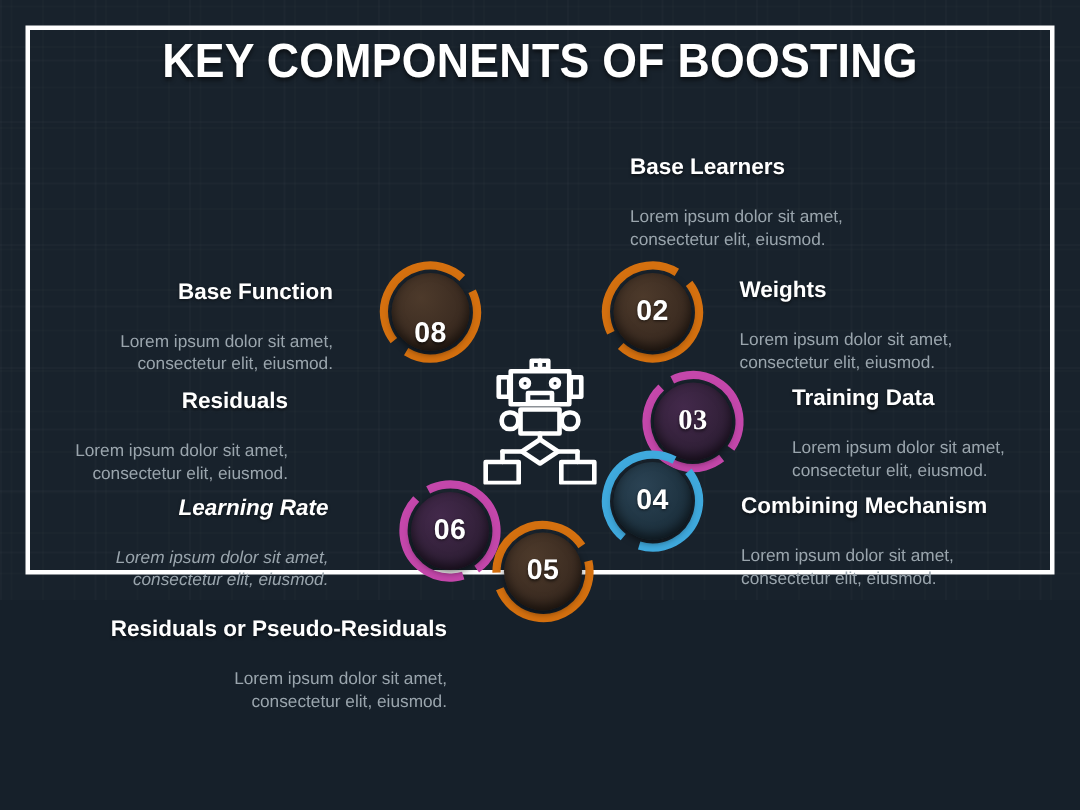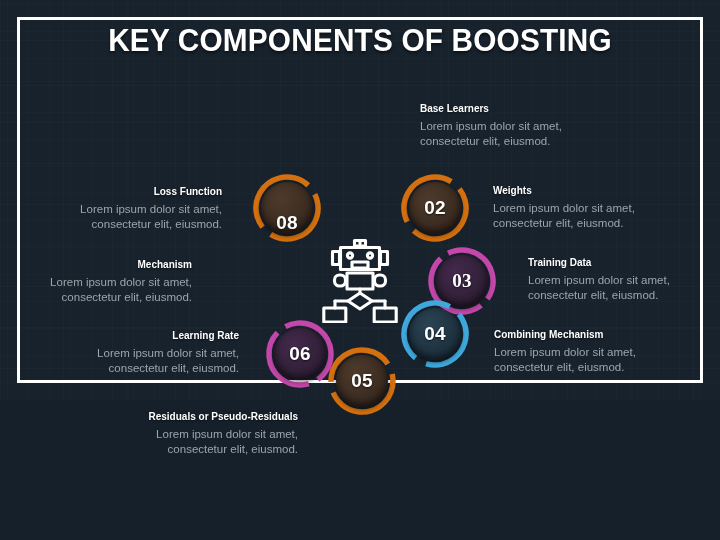--- a/index.html
+++ b/index.html
@@ -53,26 +53,26 @@
     display:flex; align-items:center; justify-content:center;
     color:#ffffff; font-size:19px; font-weight:bold;
     letter-spacing:0.3px;
     box-shadow:inset 0 -3px 7px rgba(0,0,0,0.55), 0 2px 5px rgba(0,0,0,0.5);
   }
   .core span { text-shadow:0 1px 2px rgba(0,0,0,0.6); }
 
   
   .label { position:absolute; }
   .label .ttl {
-    color:#ffffff; font-size:10px; font-weight:bold;
+    color:#ffffff; font-size:15px; font-weight:bold;
     white-space:nowrap; line-height:1.25;
     text-shadow:0 1px 2px rgba(0,0,0,0.5);
   }
   .label .desc {
-    color:#9aa5ad; font-size:11.5px; line-height:1.35; margin-top:3px;
+    color:#9aa5ad; font-size:11.5px; line-height:1.35; margin-top:16px;
     white-space:pre-line;
   }
   .label.left { text-align:right; }
   .label.right { text-align:left; }
 
   
   #robot { position:absolute; left:322px; top:238px; width:76px; height:85px; }
 </style>
 </head>
 <body>
@@ -221,31 +221,31 @@
     <div class="desc">Lorem ipsum dolor sit amet,
 consectetur elit, eiusmod.</div>
   </div>
 
   <div class="label left" style="left:20px; top:411px; width:278px;">
     <div class="ttl">Residuals or Pseudo-Residuals</div>
     <div class="desc">Lorem ipsum dolor sit amet,
 consectetur elit, eiusmod.</div>
   </div>
 
-  <div class="label left" style="left:36px; top:330px; width:203px;">
+  <div class="label left" style="left:16px; top:330px; width:203px;font-style:italic;">
     <div class="ttl">Learning Rate</div>
     <div class="desc">Lorem ipsum dolor sit amet,
 consectetur elit, eiusmod.</div>
   </div>
 
   <div class="label left" style="left:20px; top:259px; width:172px;">
-    <div class="ttl">Mechanism</div>
+    <div class="ttl">Residuals</div>
     <div class="desc">Lorem ipsum dolor sit amet,
 consectetur elit, eiusmod.</div>
   </div>
 
   <div class="label left" style="left:20px; top:186px; width:202px;">
-    <div class="ttl">Loss Function</div>
+    <div class="ttl">Base Function</div>
     <div class="desc">Lorem ipsum dolor sit amet,
 consectetur elit, eiusmod.</div>
   </div>
 
 </div>
 
 </body></html>

